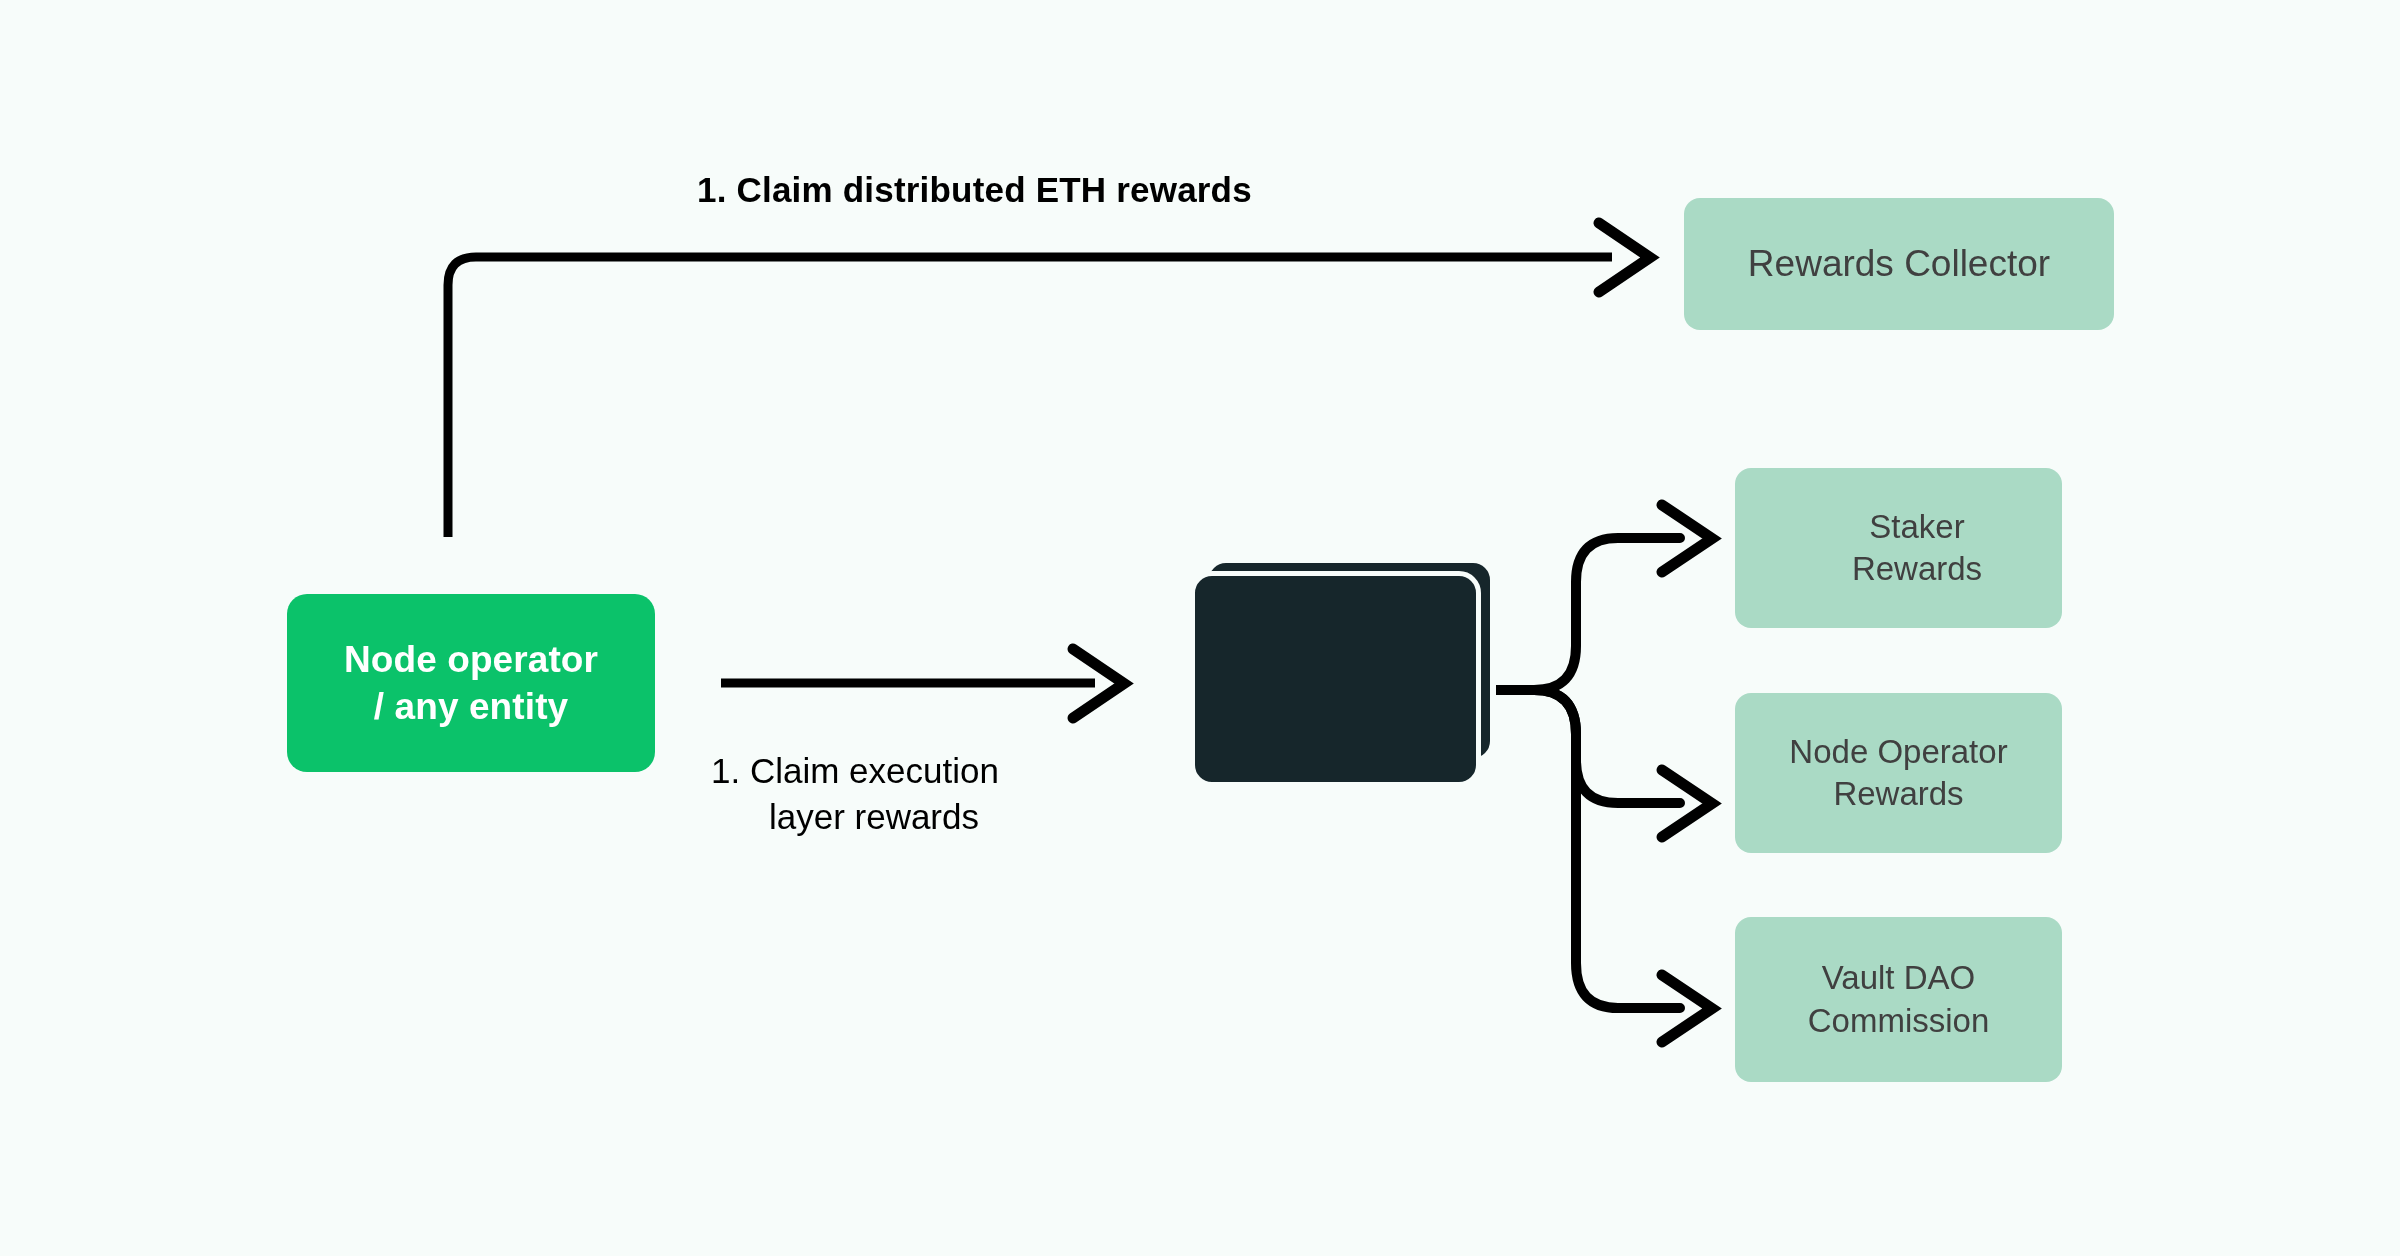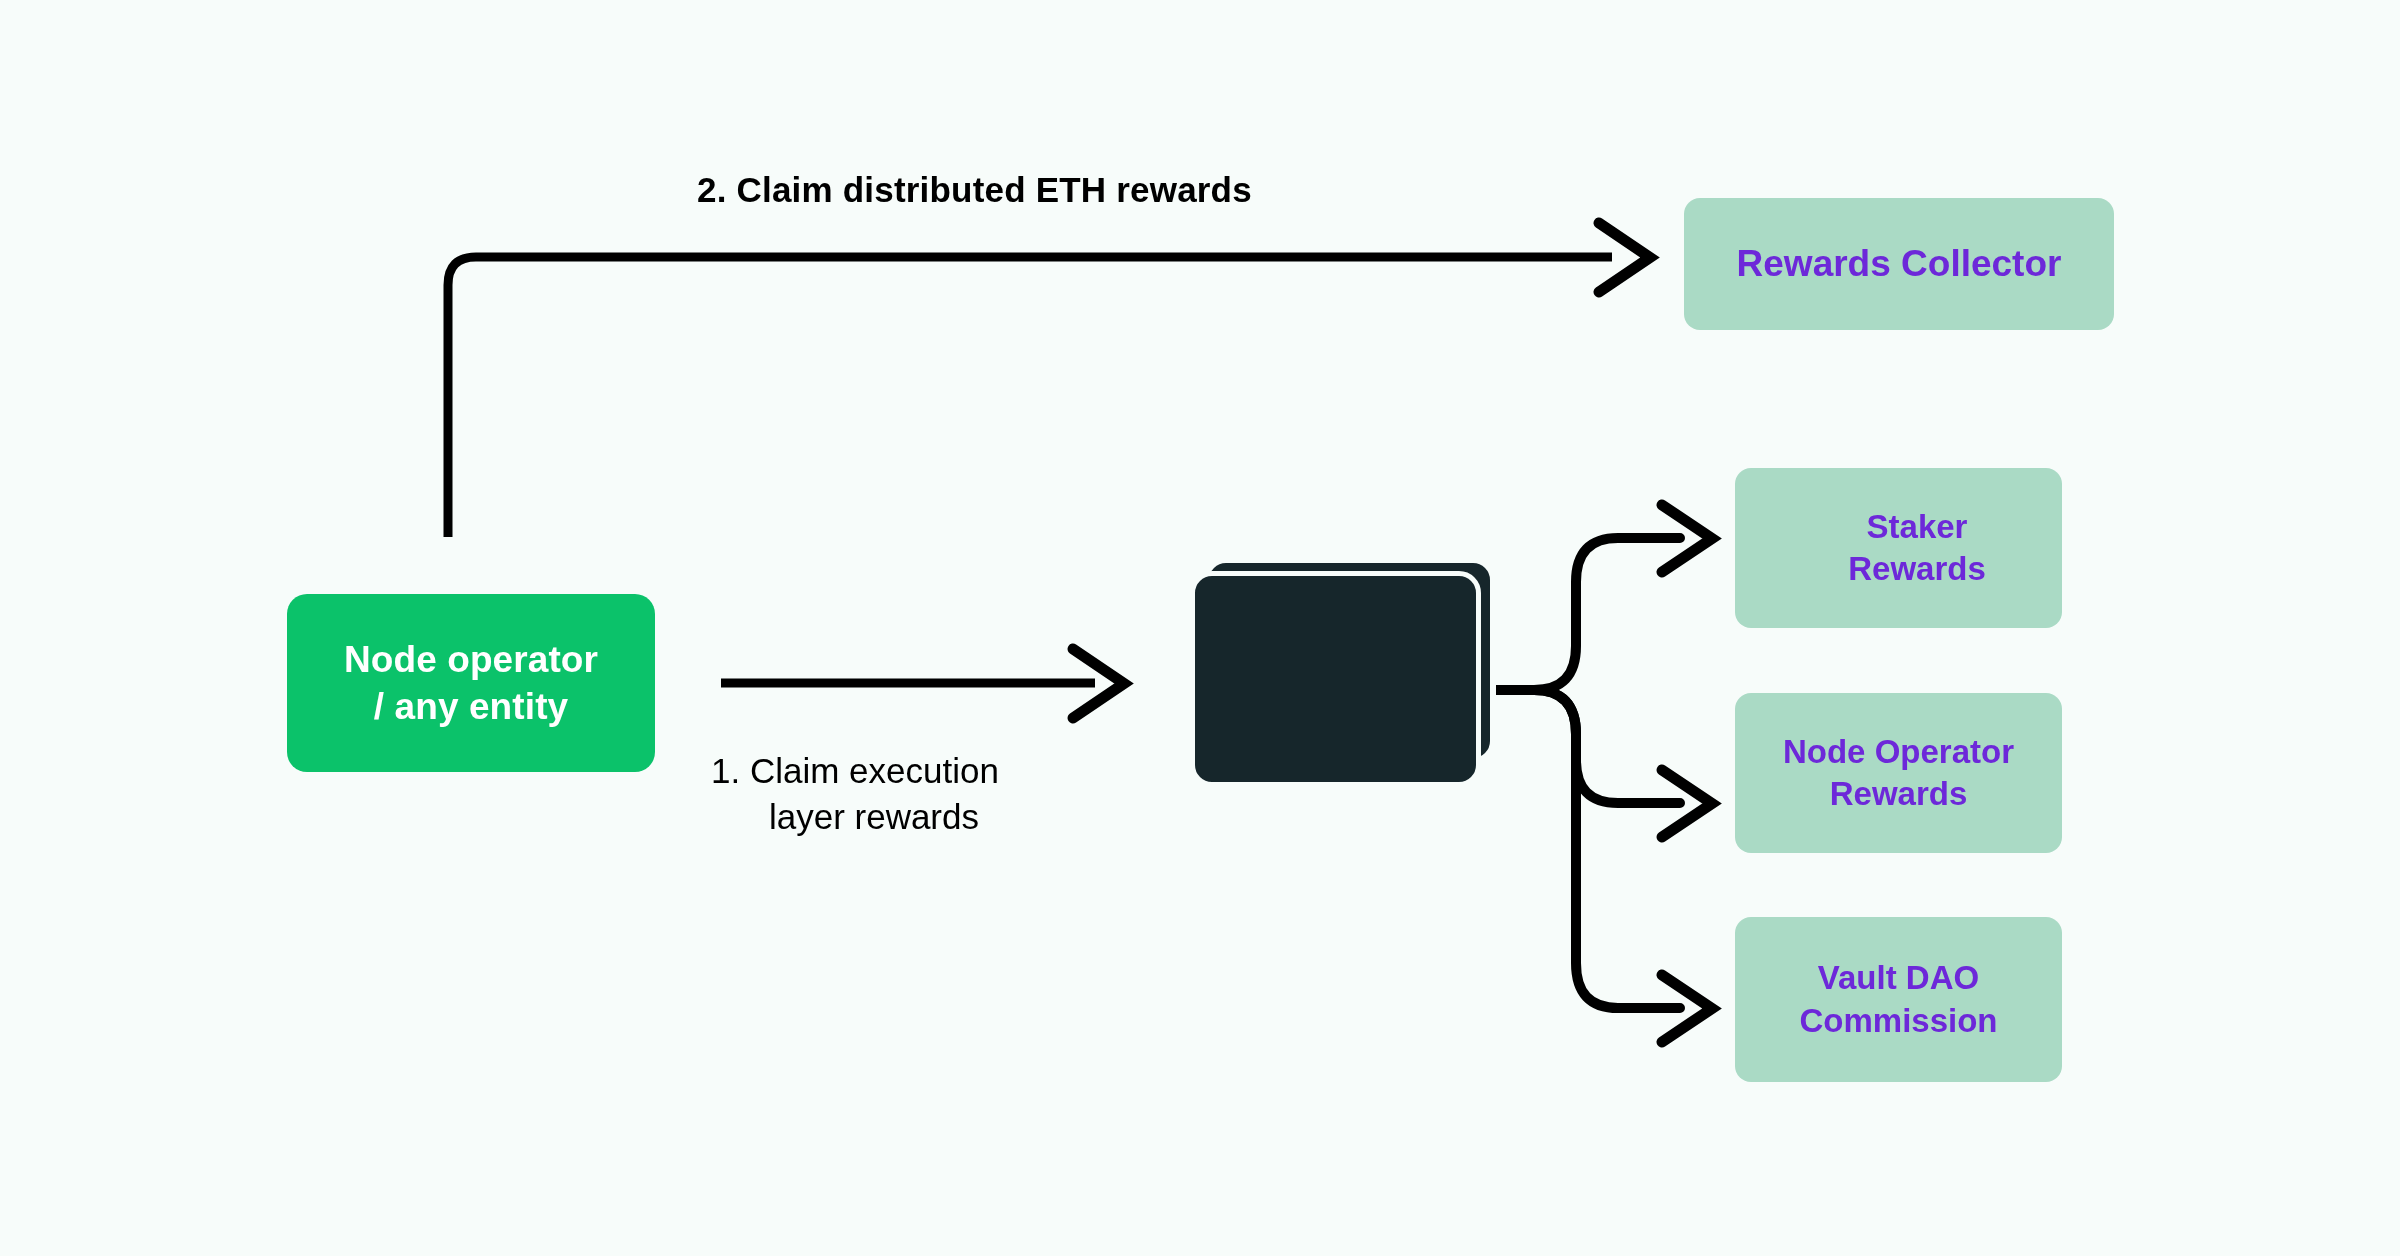--- a/index.html
+++ b/index.html
@@ -39,22 +39,22 @@
     background: #0bc26a;
     color: #ffffff;
     font-size: 37px;
     font-weight: bold;
     letter-spacing: 0.1px;
     border-radius: 20px;
   }
   
   .mint {
     background: #aadac5;
-    color: #6d28d9;
-    font-weight: 700;
+    color: #404040;
+    font-weight: 400;
   }
   .rewards-collector {
     left: 1684px;
     top: 198px;
     width: 430px;
     height: 132px;
     font-size: 37px;
     border-radius: 16px;
   }
   .staker-rewards {
@@ -167,21 +167,21 @@
       <path d="M 1534 690 Q 1576 690 1576 734 L 1576 760 Q 1576 803 1618 803 L 1680 803" fill="none" stroke="#000000" stroke-width="10" stroke-linecap="round" stroke-linejoin="round"></path>
       <path d="M 1662 770 L 1712 803.5 L 1662 837" fill="none" stroke="#000000" stroke-width="11" stroke-linecap="round" stroke-linejoin="miter"></path>
     </g>
 
     <g>
       <path d="M 1534 690 Q 1576 690 1576 734 L 1576 963 Q 1576 1008 1618 1008 L 1680 1008" fill="none" stroke="#000000" stroke-width="10" stroke-linecap="round" stroke-linejoin="round"></path>
       <path d="M 1662 975 L 1712 1008.5 L 1662 1042" fill="none" stroke="#000000" stroke-width="11" stroke-linecap="round" stroke-linejoin="miter"></path>
     </g>
   </svg>
 
-  <div class="label label-step2">2.  Claim distributed ETH rewards</div>
+  <div class="label label-step2">1.  Claim distributed ETH rewards</div>
 
   <div class="label label-step1">1.  Claim execution
      layer rewards</div>
 
   <div class="node node-operator">Node operator
 / any entity</div>
 
   <div class="vault-stack">
     <div class="vault-card c1"></div>
     <div class="vault-card c2"></div>

